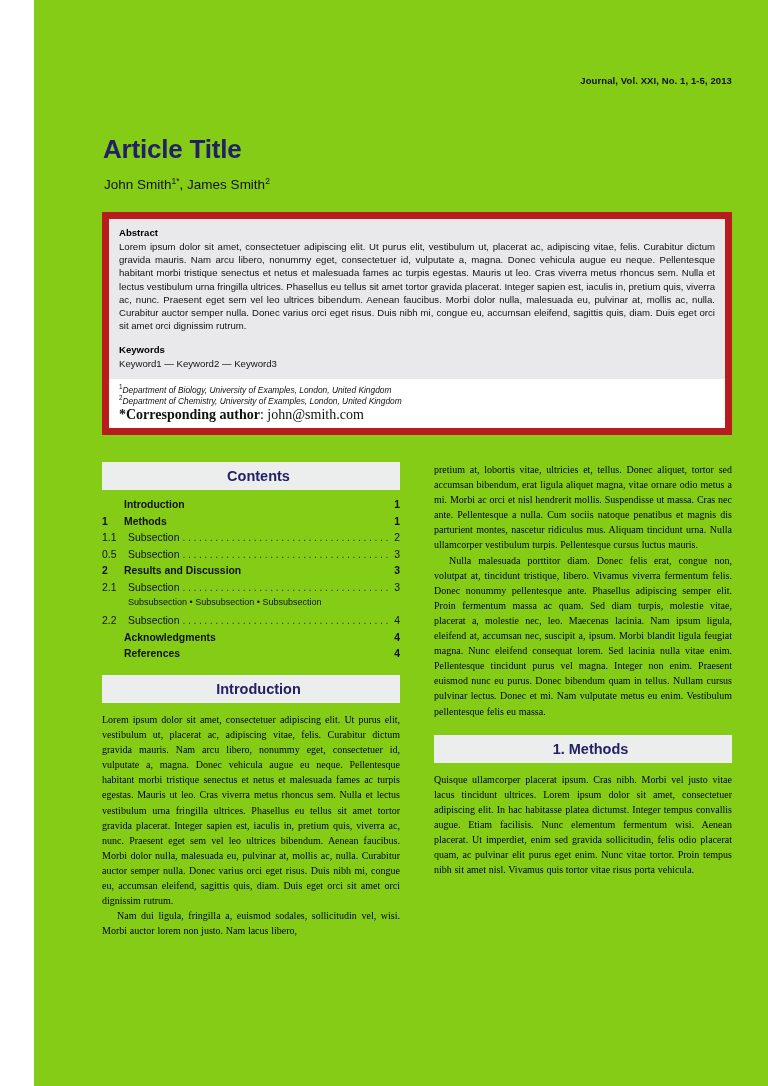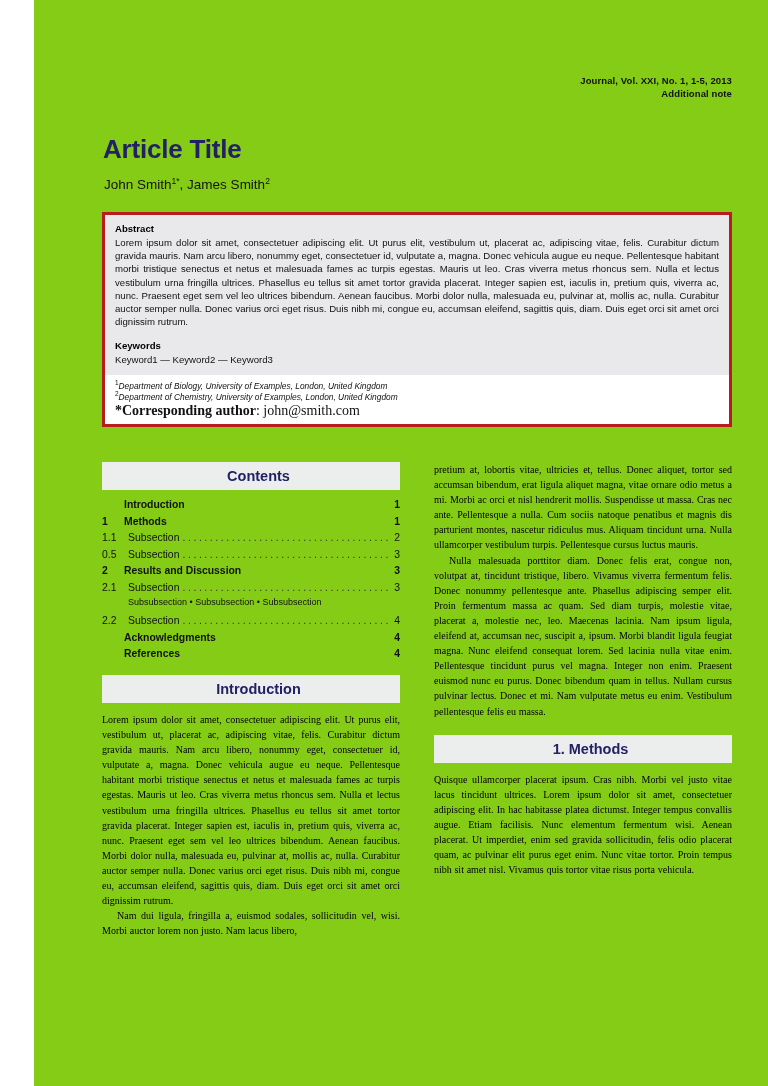--- a/index.html
+++ b/index.html
@@ -65,21 +65,21 @@
     vertical-align: super;
     line-height: 0;
   }
 
   
   .abstract-box {
     position: absolute;
     left: 68px;
     top: 212px;
     width: 630px;
-    border: 3px solid #b91c1c;
+    border: 7px solid #b91c1c;
     background: #ffffff;
     box-sizing: border-box;
   }
   .abstract-shade {
     background: #e9e9ec;
     padding: 7px 10px 9px 10px;
   }
   .abstract-label,
   .keywords-label {
     font-family: "Liberation Sans", sans-serif;
@@ -210,21 +210,20 @@
   p.body + p.body { text-indent: 15px; }
   .band-after { margin-top: 16px; }
 </style>
 </head>
 <body>
 
 <div class="page">
 
   <div class="running-head">
     <div>Journal, Vol. XXI, No. 1, 1-5, 2013</div>
-    <div>Additional note</div>
   </div>
 
   <div class="title">Article Title</div>
 
   <div class="authors">
     <span>John Smith</span><sup>1*</sup><span>, </span><span>James Smith</span><sup>2</sup>
   </div>
 
   <div class="abstract-box">
     <div class="abstract-shade">

